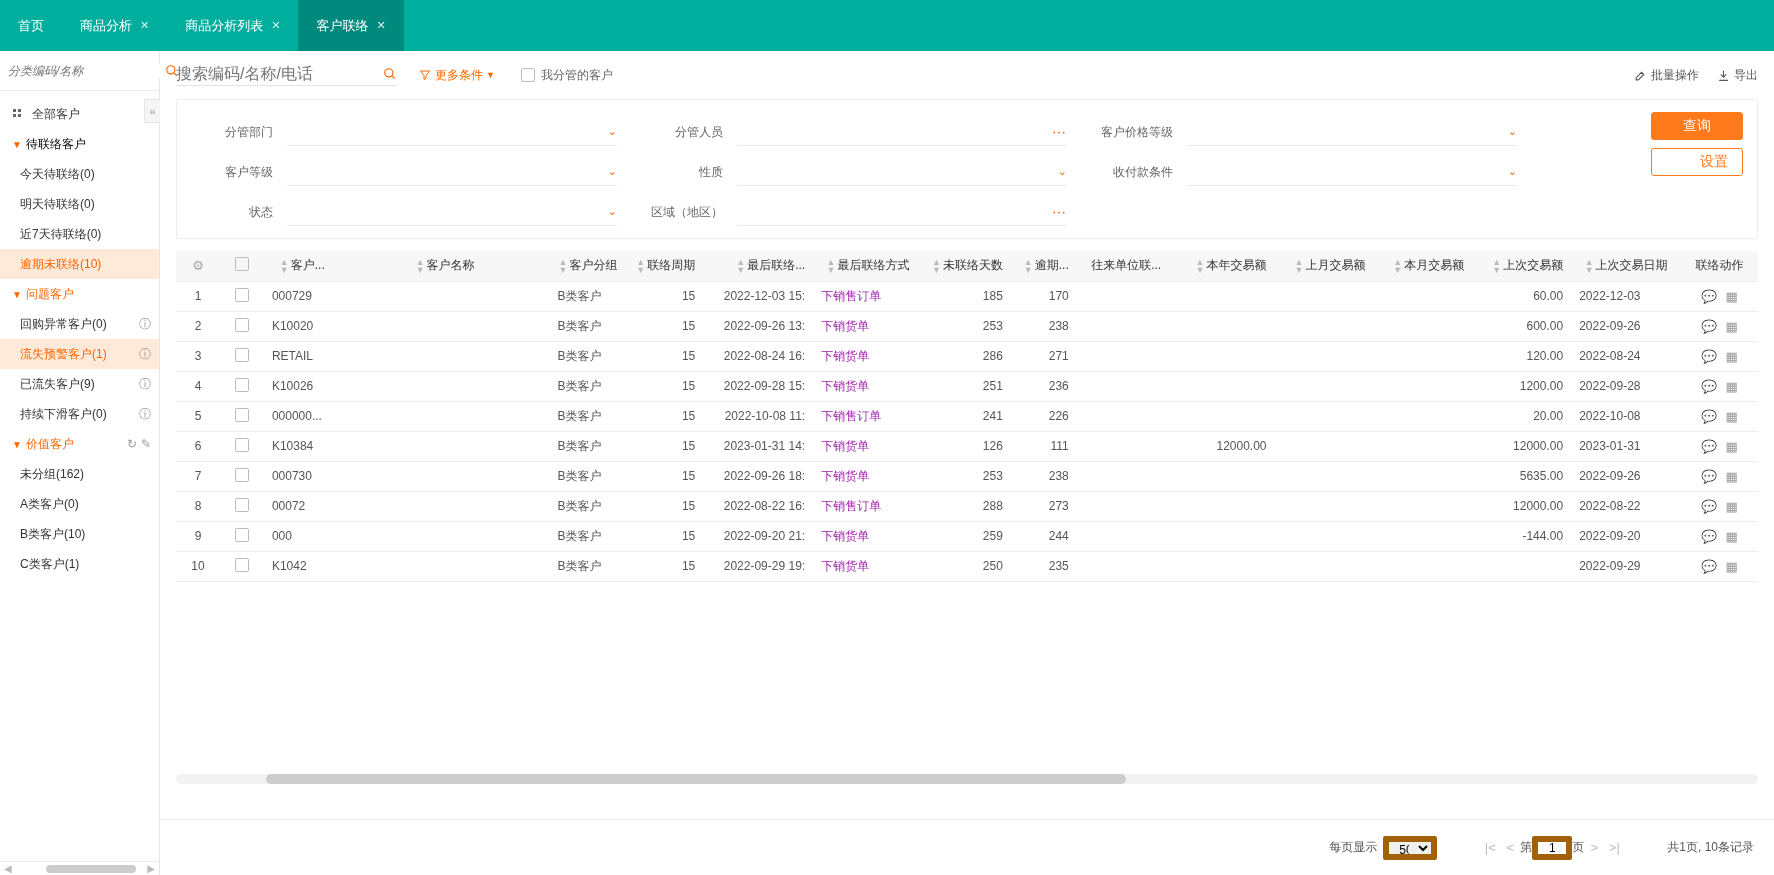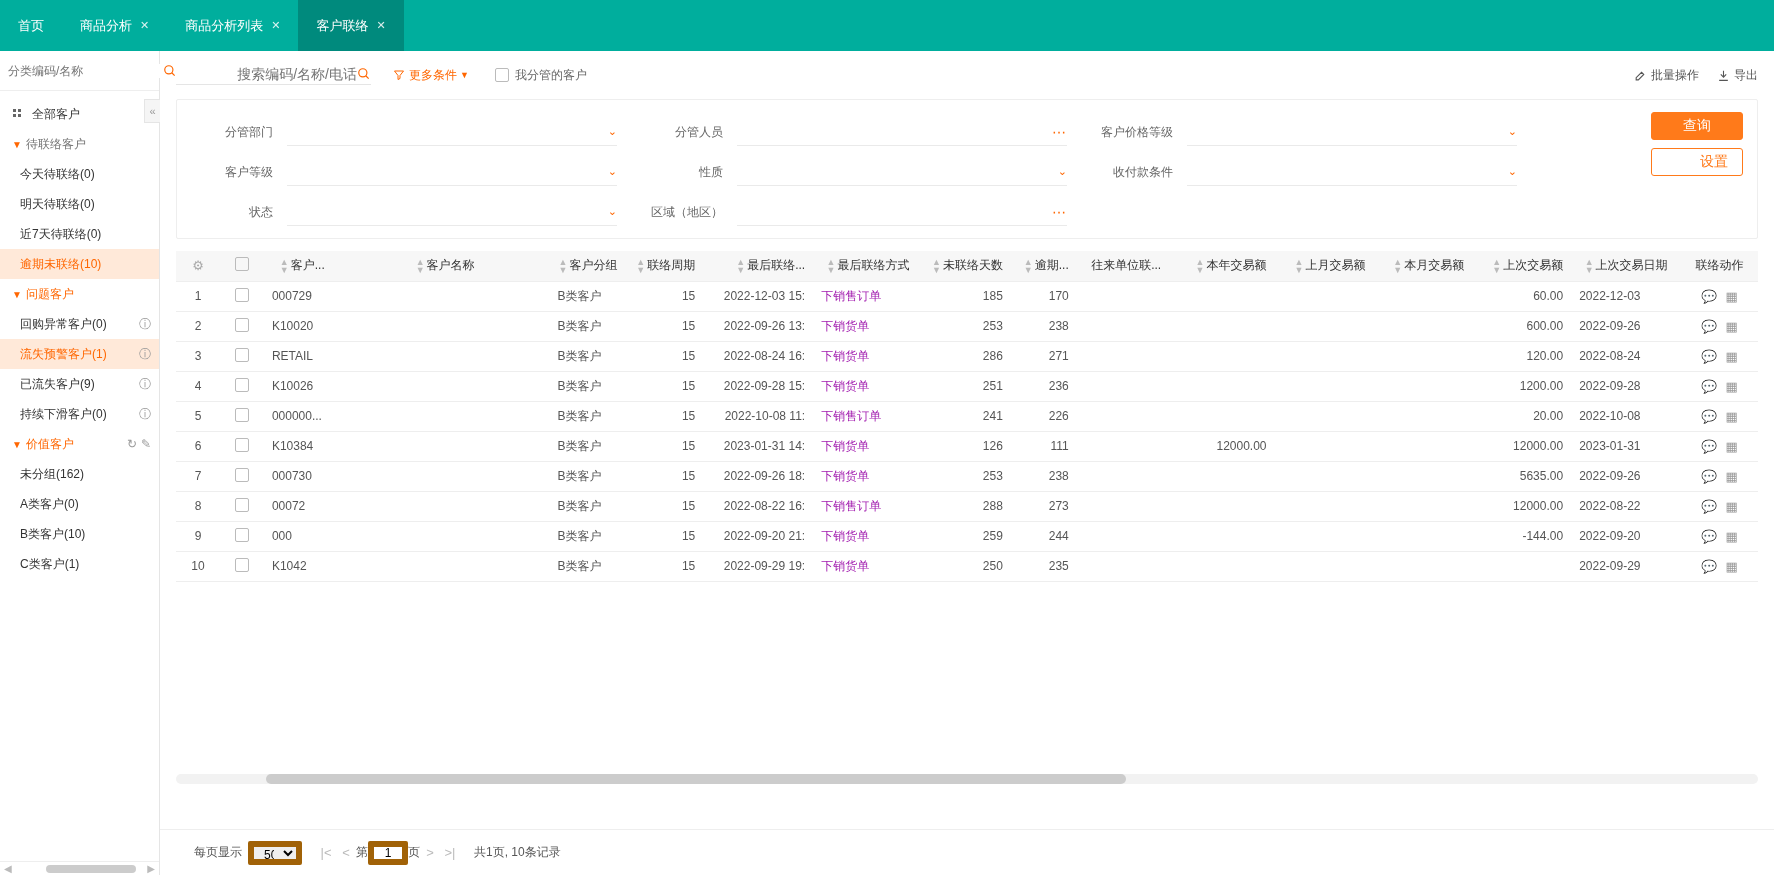--- a/index.html
+++ b/index.html
@@ -10,21 +10,21 @@
 .tabs-bar { background: #00ae9d; height: 51px; display: flex; align-items: stretch; }
 .tab { display: flex; align-items: center; padding: 0 18px; color: #fff; font-size: 13px; cursor: pointer; position: relative; }
 .tab.active { background: #008a7d; }
 .tab .close { margin-left: 8px; font-size: 11px; opacity: .85; }
 
 .body { flex: 1; display: flex; overflow: hidden; }
 
 
 .sidebar { width: 160px; border-right: 1px solid #e5e5e5; display: flex; flex-direction: column; position: relative; background: #fff; }
 .side-search { height: 40px; display: flex; align-items: center; border-bottom: 1px solid #eee; padding: 0 8px; }
-.side-search input { flex: 1; border: none; outline: none; font-size: 12px; color: #999; }
+.side-search input { flex: 1; border: none; outline: none; font-size: 12px; color: #999; font-style: italic; }
 .side-search .srch-icon { color: #f60; font-size: 14px; }
 .collapse-btn { position: absolute; top: 48px; right: -1px; width: 16px; height: 24px; background: #f5f5f5; border: 1px solid #e5e5e5; border-right: none; display: flex; align-items: center; justify-content: center; color: #999; cursor: pointer; font-size: 11px; }
 .tree { padding: 8px 0 0 0; flex: 1; overflow: auto; }
 .tree-row { display: flex; align-items: center; height: 30px; padding: 0 8px 0 12px; cursor: pointer; white-space: nowrap; }
 .tree-row.root { font-weight: 400; }
 .tree-row .dots-icon { width: 14px; color: #666; }
 .tree-row .caret { width: 10px; color: #f60; font-size: 10px; margin-right: 4px; }
 .tree-row .lbl { flex: 1; font-size: 12px; color: #333; }
 .tree-row.group .lbl { font-size: 12px; }
 .tree-row.child { padding-left: 20px; }
@@ -32,21 +32,21 @@
 .tree-row.child.selected .lbl { color: #f60; }
 .tree-row .tail-icons { color: #999; font-size: 12px; }
 .tree-row .tail-icons span { margin-left: 4px; }
 .side-hscroll { height: 14px; background: #fff; border-top: 1px solid #eee; display: flex; align-items: center; }
 .side-hscroll .thumb { height: 8px; background: #ccc; border-radius: 4px; width: 90px; margin-left: 30px; }
 
 
 .main { flex: 1; display: flex; flex-direction: column; overflow: hidden; }
 .top-toolbar { height: 48px; display: flex; align-items: center; padding: 0 16px; }
 .top-toolbar .search-box { flex: 0 0 180px; display: flex; align-items: center; border-bottom: 1px solid #e5e5e5; padding-bottom: 2px; }
-.top-toolbar .search-box input { flex: 1; border: none; outline: none; font-size: 14px; color: #404040; text-align: right; }
+.top-toolbar .search-box input { flex: 1; border: none; outline: none; font-size: 16px; color: #404040; }
 .top-toolbar .search-box .icon { color: #f60; font-size: 14px; }
 .more-cond { color: #f60; margin-left: 22px; display: flex; align-items: center; cursor: pointer; font-size: 12px; }
 .more-cond svg { margin-right: 4px; }
 .my-cust { margin-left: 26px; display: flex; align-items: center; color: #666; font-size: 12px; cursor: pointer; }
 .my-cust .cb { width: 14px; height: 14px; border: 1px solid #bbb; border-radius: 2px; margin-right: 6px; }
 .spacer { flex: 1; }
 .top-action { display: flex; align-items: center; color: #555; margin-left: 18px; cursor: pointer; font-size: 12px; }
 .top-action svg { margin-right: 4px; }
 
 
@@ -75,21 +75,21 @@
 .tbl .cb { width: 14px; height: 14px; border: 1px solid #bbb; border-radius: 2px; display: inline-block; }
 .tbl a.link { color: #a21caf; cursor: pointer; }
 .tbl .gear { color: #aaa; font-size: 13px; }
 .tbl .action-icons span { margin: 0 4px; color: #999; font-size: 13px; cursor: pointer; }
 
 .hscroll-zone { height: 14px; display: flex; align-items: center; margin-top: 190px; }
 .hscroll-zone .track { flex: 1; height: 10px; background: #f2f2f2; border-radius: 5px; position: relative; }
 .hscroll-zone .thumb2 { position: absolute; left: 90px; top: 0; bottom: 0; width: 860px; background: #ccc; border-radius: 5px; }
 
 
-.footer { height: 46px; border-top: 1px solid #eee; display: flex; align-items: center; padding: 0 20px; color: #555; font-size: 12px; }
+.footer { height: 56px; border-top: 1px solid #eee; display: flex; align-items: center; justify-content: flex-end; padding: 0 20px; color: #555; font-size: 12px; gap: 29px; }
 .footer .seg { margin-left: 14px; display: flex; align-items: center; }
 .footer select, .footer input { border: 6px solid #a16207; border-radius: 2px; height: 24px; padding: 0 6px; font-size: 12px; }
 .footer .pgbtn { width: 20px; text-align: center; color: #bbb; cursor: pointer; font-size: 13px; }
 .footer input.page-input { width: 40px; text-align: center; }
 
 svg { display: block; }
 </style>
 </head>
 <body>
 
@@ -134,21 +134,21 @@
                 <rect x="6" y="1" width="3" height="3" fill="#666"></rect>
                 <rect x="1" y="6" width="3" height="3" fill="#666"></rect>
                 <rect x="6" y="6" width="3" height="3" fill="#666"></rect>
               </svg>
           </span>
           <span class="lbl" style="margin-left:6px;">全部客户</span>
         </div>
 
         <div class="tree-row group">
           <span class="caret">▼</span>
-          <span class="lbl" style="color:#737373">待联络客户</span>
+          <span class="lbl" style="color:#000000">待联络客户</span>
         </div>
         <div class="tree-row child">
             <span class="lbl">今天待联络(0)</span>
           </div>
         <div class="tree-row child">
             <span class="lbl">明天待联络(0)</span>
           </div>
         <div class="tree-row child">
             <span class="lbl">近7天待联络(0)</span>
           </div>

